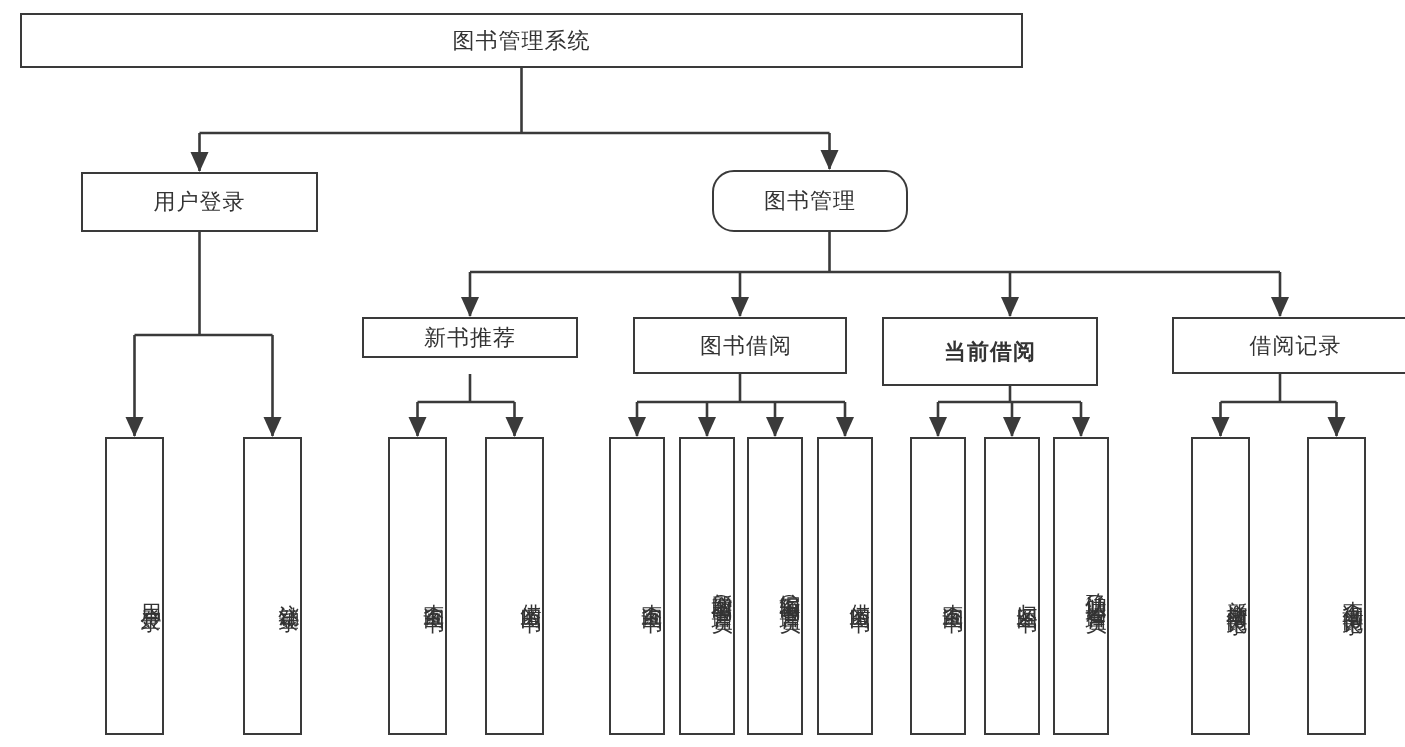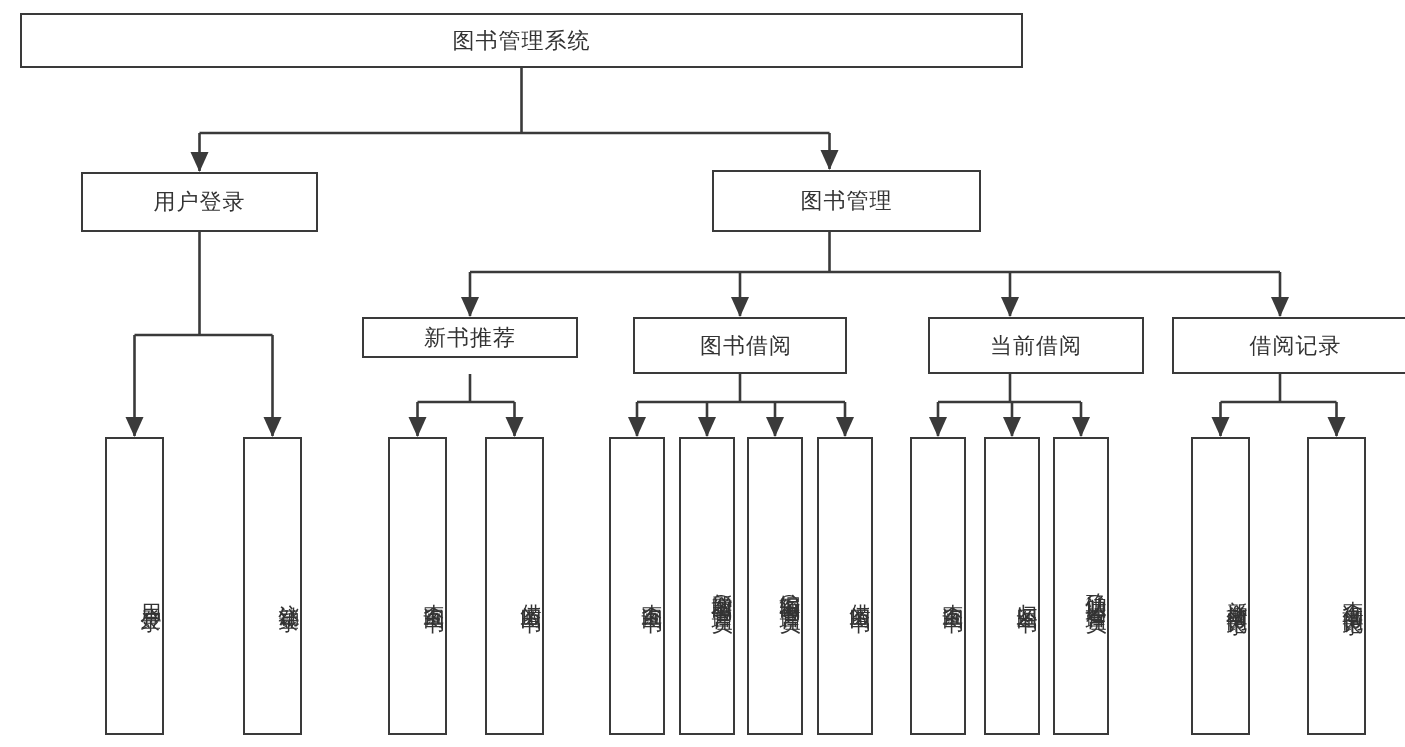--- a/index.html
+++ b/index.html
@@ -92,30 +92,30 @@
       <line x1="1336.5" y1="402" x2="1336.5" y2="436" class="ln" stroke="#3a3a3a"></line>
       <polygon points="1327.5,417 1345.5,417 1336.5,437" class="arrowhead" fill="#3a3a3a"></polygon>
     </svg>
   <div id="nodes-layer">
       <div class="node horiz" style="left: 20px; top: 13px; width: 1003px; height: 55px;">
         <span>图书管理系统</span>
       </div>
       <div class="node horiz" style="left: 81px; top: 172px; width: 237px; height: 60px;">
         <span>用户登录</span>
       </div>
-      <div class="node horiz" style="left: 712px; top: 170px; width: 269px; height: 62px;">
+      <div class="node horiz" style="left: 712px; top: 170px; width: 196px; height: 62px; border-radius: 22px;">
         <span>图书管理</span>
       </div>
       <div class="node horiz" style="left: 362px; top: 317px; width: 216px; height: 41px;">
         <span>新书推荐</span>
       </div>
       <div class="node horiz" style="left: 633px; top: 317px; width: 214px; height: 57px; padding-left: 12px;">
         <span>图书借阅</span>
       </div>
-      <div class="node horiz" style="left: 928px; top: 317px; width: 216px; height: 57px;">
+      <div class="node horiz" style="left: 882px; top: 317px; width: 216px; height: 69px; font-weight: bold;">
         <span>当前借阅</span>
       </div>
       <div class="node horiz" style="left: 1172px; top: 317px; width: 247px; height: 57px;">
         <span>借阅记录</span>
       </div>
       <div class="node vert" style="left: 105px; top: 437px; width: 59px; height: 298px;">
         <span>用户登录</span>
       </div>
       <div class="node vert" style="left: 243px; top: 437px; width: 59px; height: 298px;">
         <span>注销登录</span>

